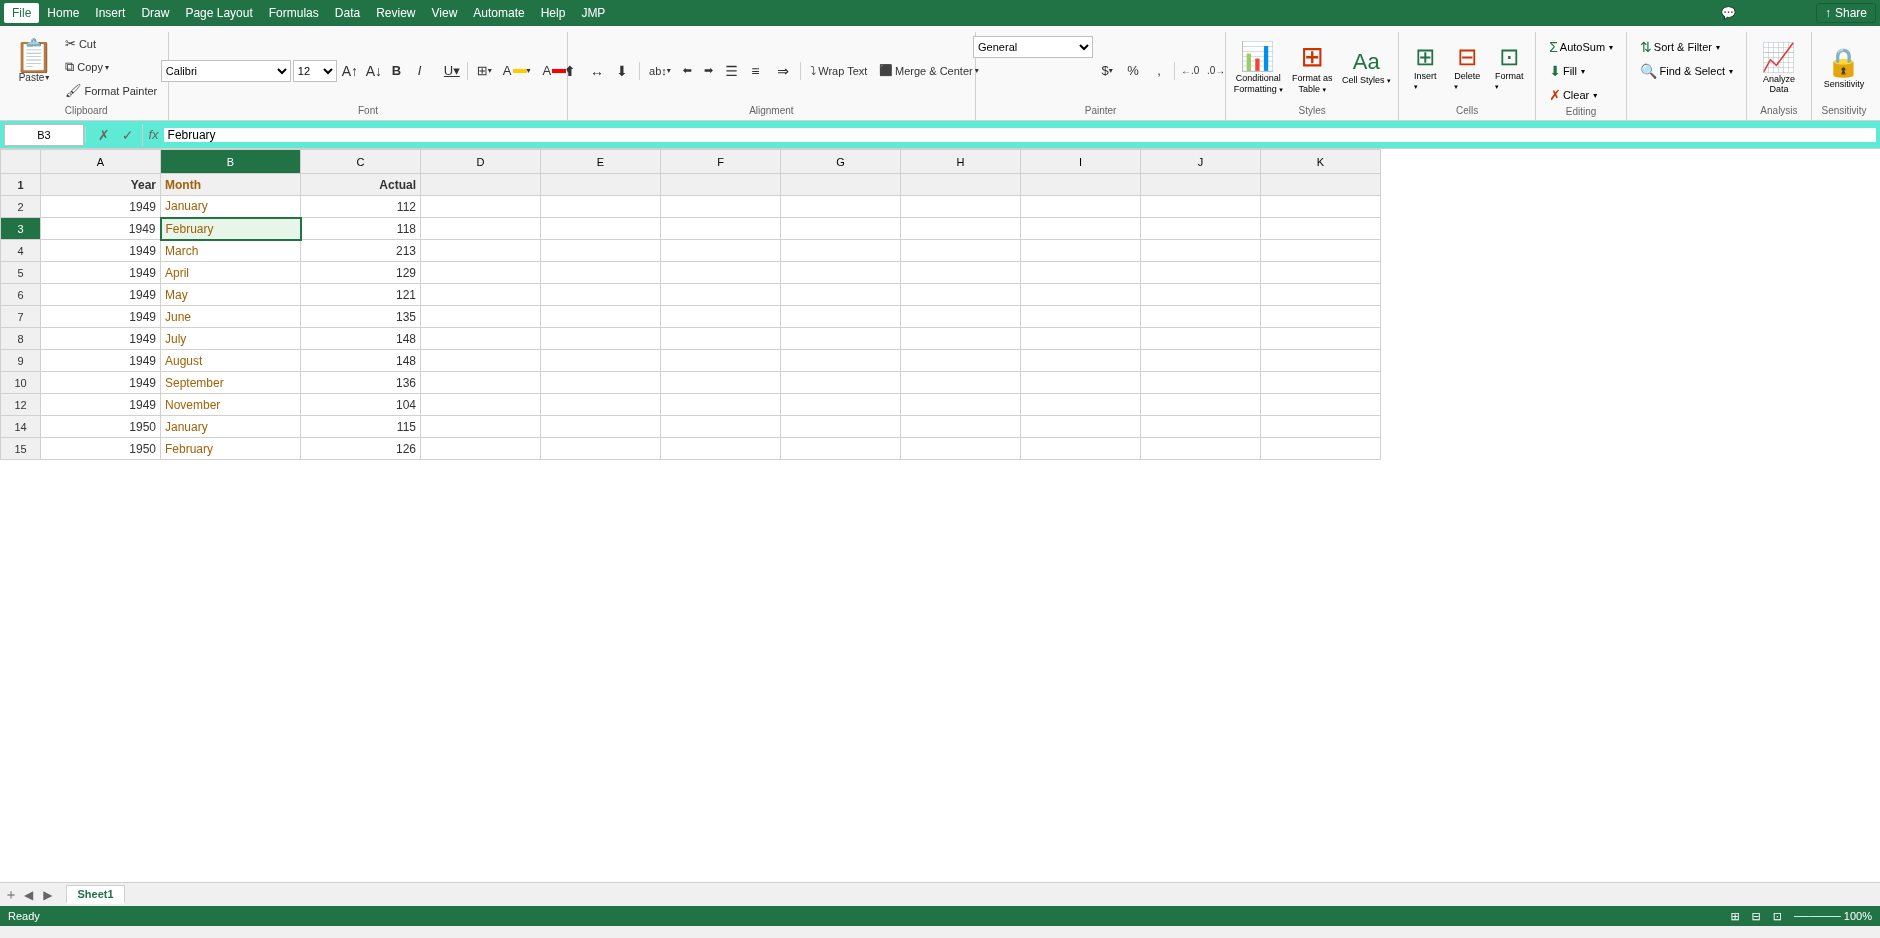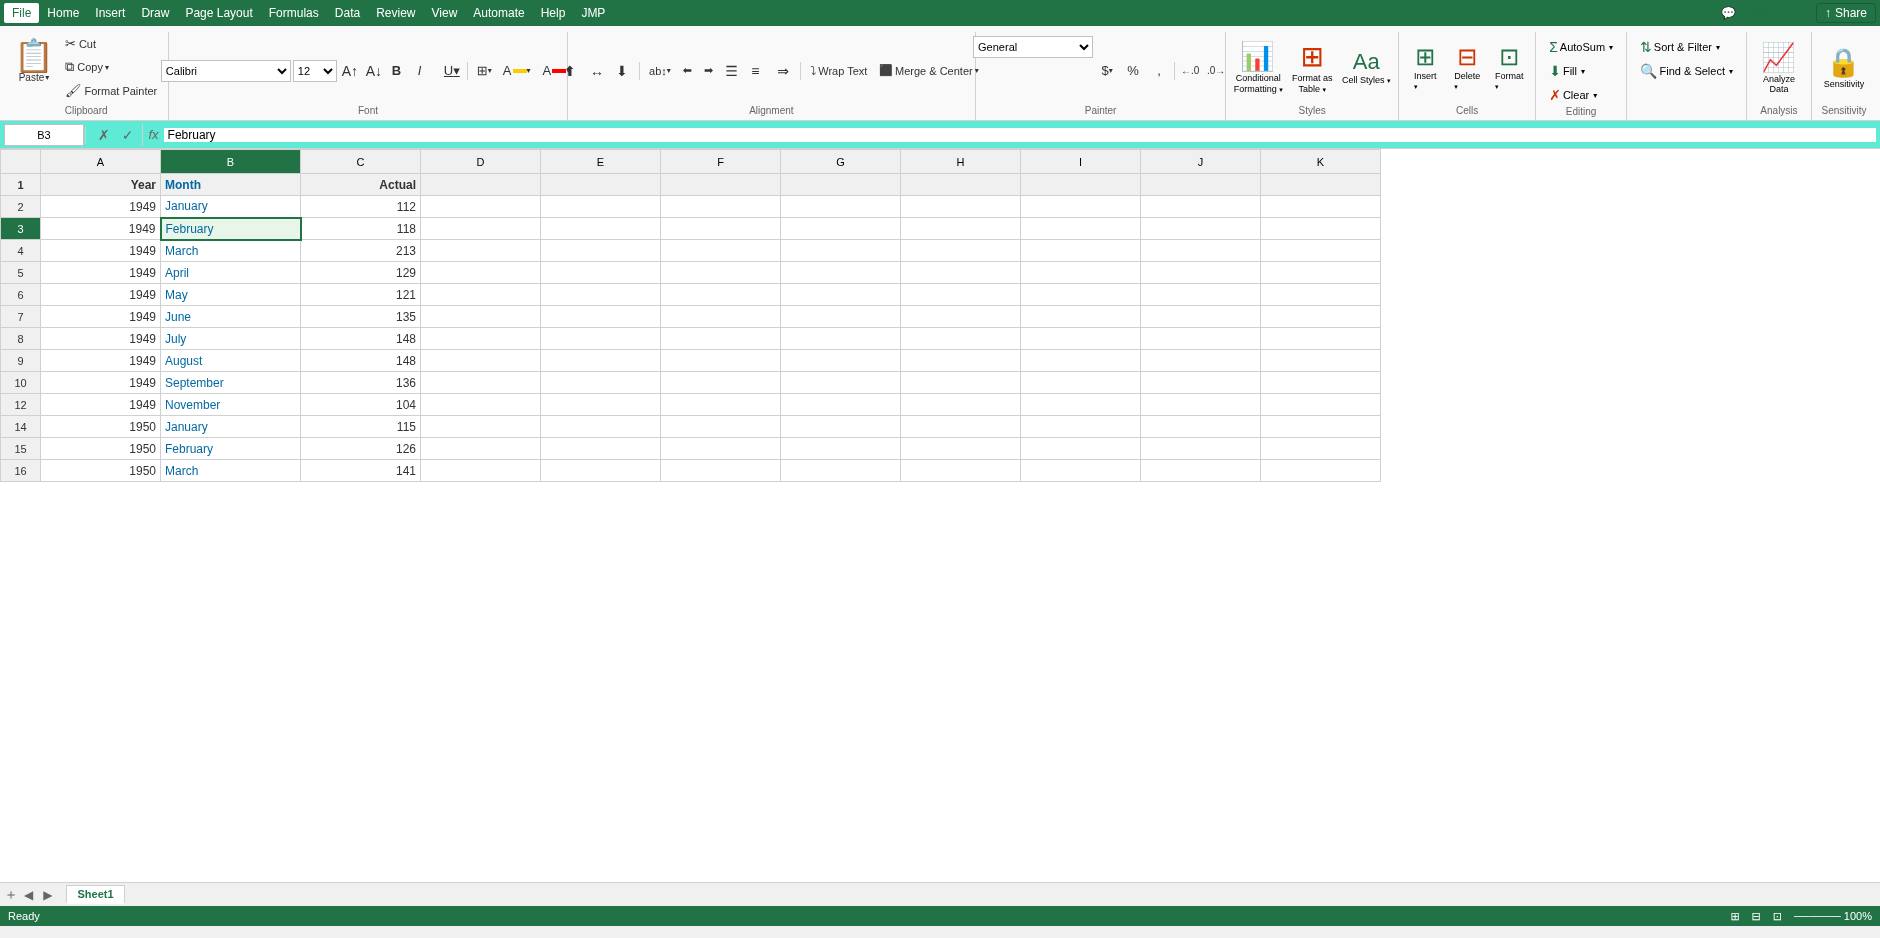--- a/index.html
+++ b/index.html
@@ -174,21 +174,21 @@
       min-width: 40px;
       background: #f0f0f0;
       text-align: center;
       font-size: 11px;
       color: #333;
       border-right: 2px solid #c0c0c0;
       cursor: pointer;
     }
     .row-num.active-row { background: #217346; color: white; }
     .col-a { width: 120px; min-width: 120px; text-align: right; color: #333; }
-    .col-b { width: 140px; min-width: 140px; color: #0369a1; }
+    .col-b { width: 140px; min-width: 140px; color: #a16207; }
     .col-c { width: 120px; min-width: 120px; text-align: right; color: #333; }
     .col-other { width: 120px; min-width: 120px; }
     .cell-selected {
       border: 2px solid #217346 !important;
       background: #e8f5e9;
     }
     .header-row td {
       background: #f0f0f0;
       font-weight: 600;
     }
@@ -790,34 +790,20 @@
           <td class="col-other"></td>
           <td class="col-other"></td>
           <td class="col-other"></td>
           <td class="col-other"></td>
           <td class="col-other"></td>
           <td class="col-other"></td>
           <td class="col-other"></td>
           <td class="col-other"></td>
         </tr>
 
-        <tr>
-          <td class="row-num">16</td>
-          <td class="col-a">1950</td>
-          <td class="col-b">March</td>
-          <td class="col-c">141</td>
-          <td class="col-other"></td>
-          <td class="col-other"></td>
-          <td class="col-other"></td>
-          <td class="col-other"></td>
-          <td class="col-other"></td>
-          <td class="col-other"></td>
-          <td class="col-other"></td>
-          <td class="col-other"></td>
-        </tr>
       </tbody>
     </table>
   </div>
 </div>
 
 <div class="sheet-tabs">
   <div style="display:flex;align-items:center;gap:2px;margin-right:8px;">
     <div style="cursor:pointer;font-size:14px;color:#666;">＋</div>
     <div style="cursor:pointer;font-size:12px;color:#666;padding:0 4px;">◀</div>
     <div style="cursor:pointer;font-size:12px;color:#666;padding:0 4px;">▶</div>

